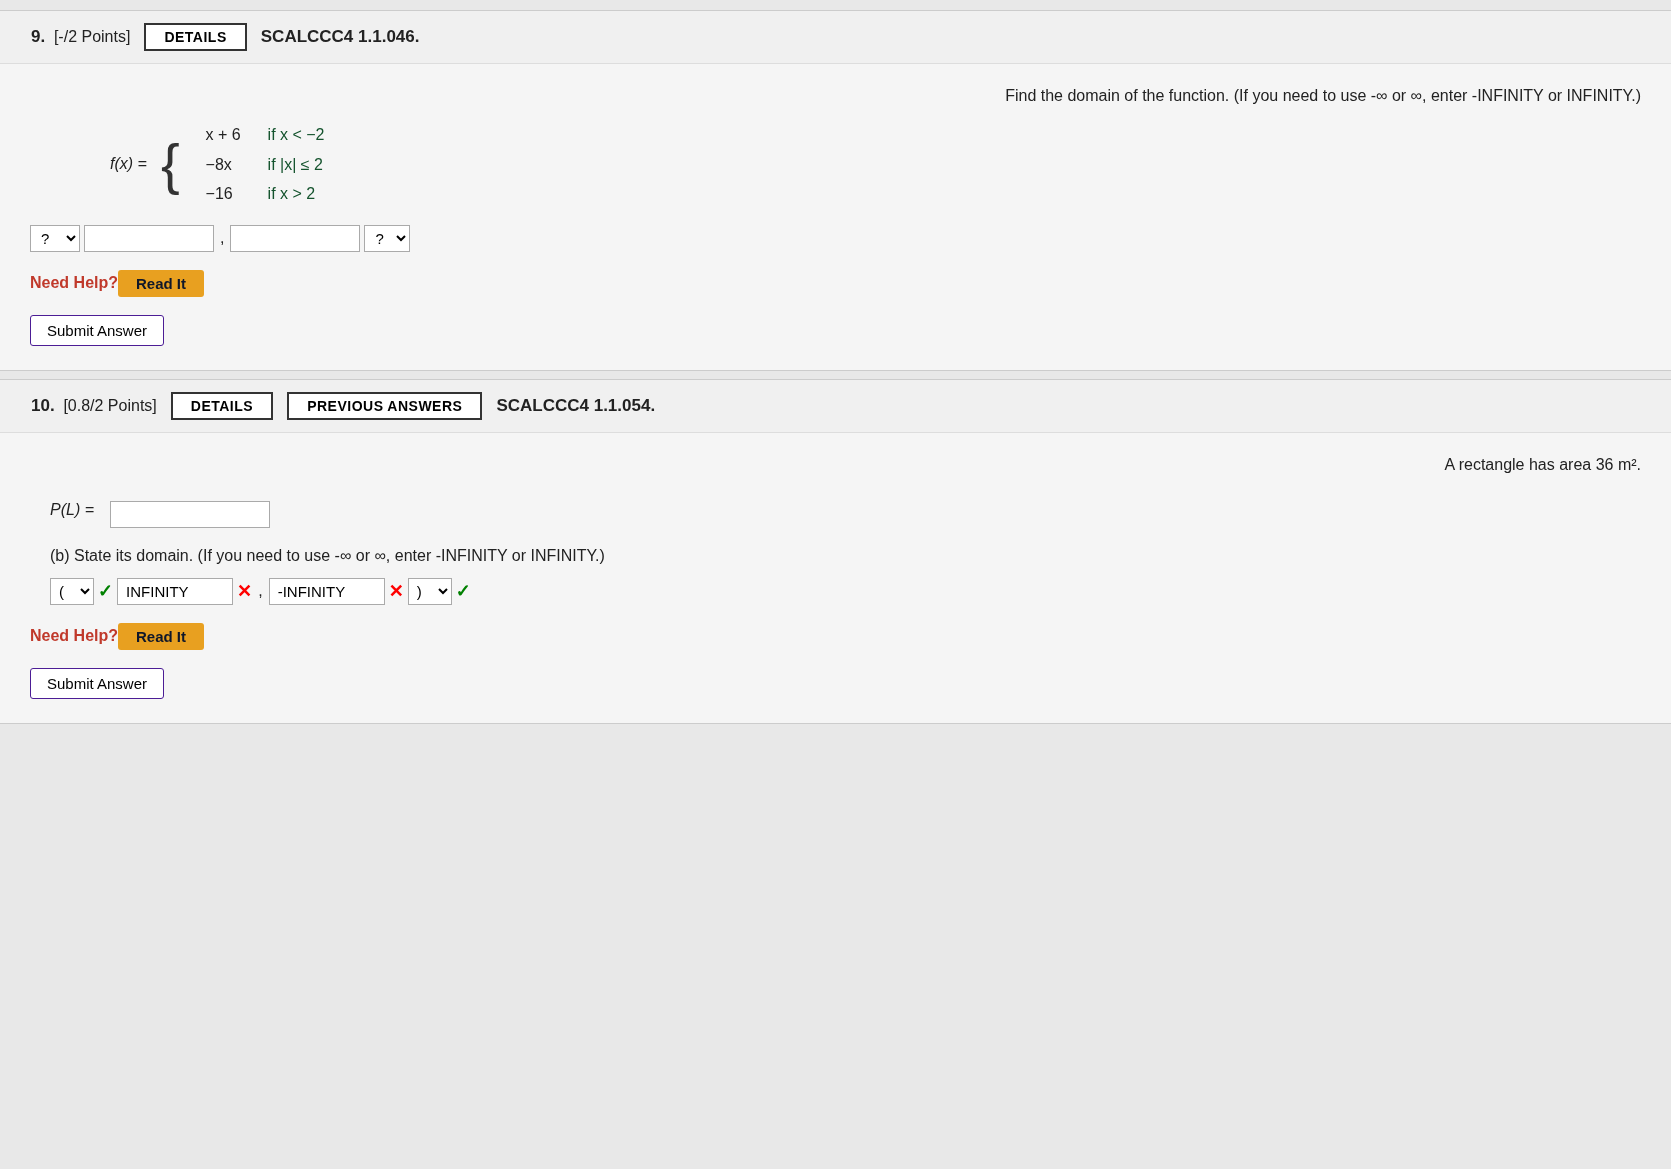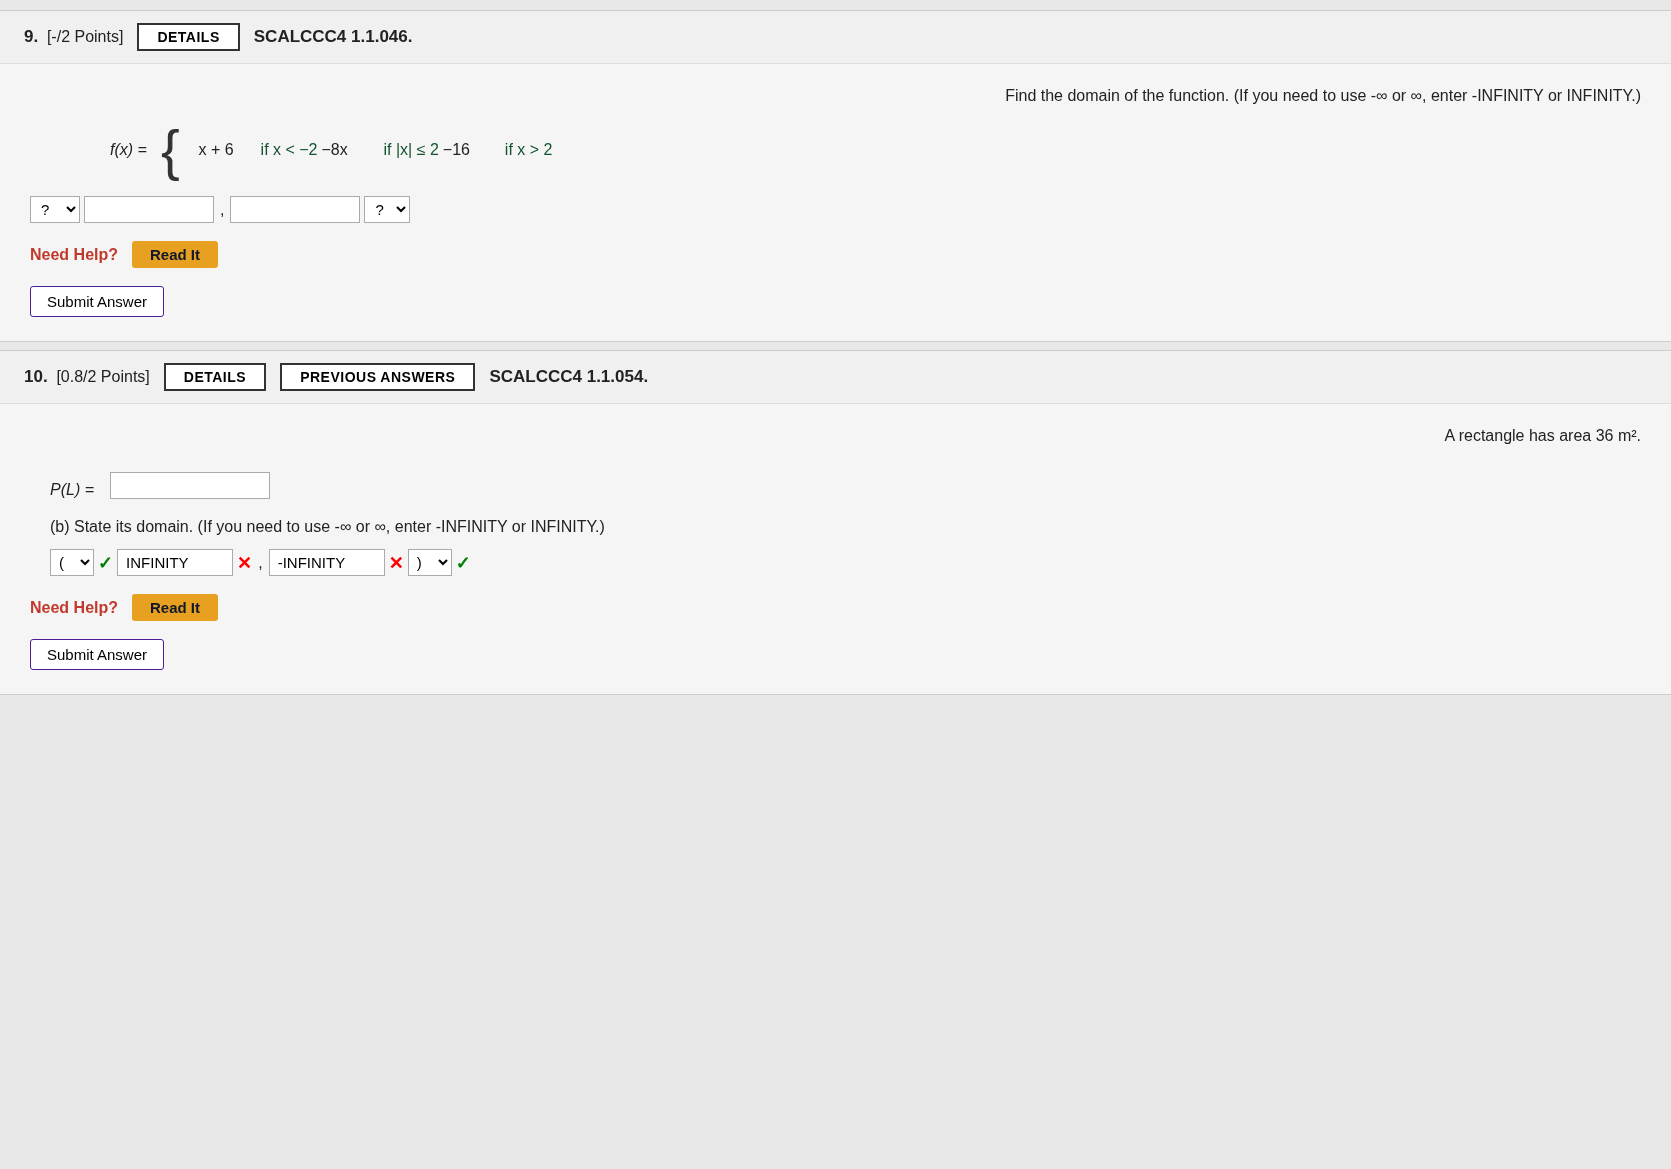--- a/index.html
+++ b/index.html
@@ -17,21 +17,21 @@
     }
     .question-block {
       background: #f5f5f5;
       margin-bottom: 8px;
       border-top: 1px solid #ccc;
       border-bottom: 1px solid #ccc;
     }
     .question-header {
       display: flex;
       align-items: center;
-      padding: 12px 24px;
+      padding: 12px 31px;
       border-bottom: 1px solid #ddd;
       background: #f0f0f0;
       gap: 14px;
     }
     .question-number {
       font-weight: bold;
       font-size: 17px;
       white-space: nowrap;
     }
     .details-btn {
@@ -77,23 +77,23 @@
       margin-right: 8px;
     }
     .brace {
       font-size: 56px;
       font-weight: 100;
       line-height: 1;
       color: #333;
     }
     .piecewise-cases {
       display: flex;
-      flex-direction: row;
+      flex-direction: column;
       gap: 4px;
-      margin-left: 13px;
+      margin-left: 20px;
     }
     .piecewise-case {
       display: flex;
       gap: 12px;
       font-size: 16px;
       line-height: 1.6;
     }
     .case-expr {
       min-width: 50px;
     }
@@ -121,21 +121,20 @@
       font-size: 15px;
       width: 130px;
     }
     .comma-sep {
       font-size: 16px;
       margin: 0 2px;
     }
     .need-help-row {
       display: flex;
       align-items: center;
-      gap: 14px;
       margin-bottom: 18px;
     }
     .need-help-label {
       font-weight: bold;
       color: #c0392b;
       font-size: 16px;
     }
     .read-it-btn {
       background: #e8a020;
       color: #0f172a;
@@ -154,21 +153,21 @@
       cursor: pointer;
       border-radius: 3px;
     }
     .sub-question {
       margin: 12px 0 10px 20px;
       font-size: 16px;
       line-height: 1.5;
     }
     .pl-label {
       display: flex;
-      align-items: flex-end;
+      align-items: flex-start;
       gap: 16px;
       margin: 24px 0 16px 20px;
       font-size: 16px;
       font-style: italic;
     }
     .pl-input {
       border: 1px solid #aaa;
       background: white;
       padding: 4px 8px;
       font-size: 15px;

